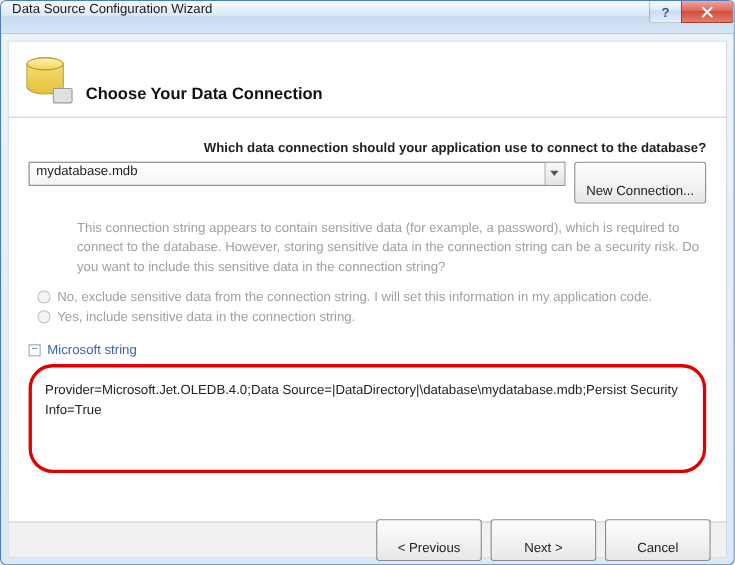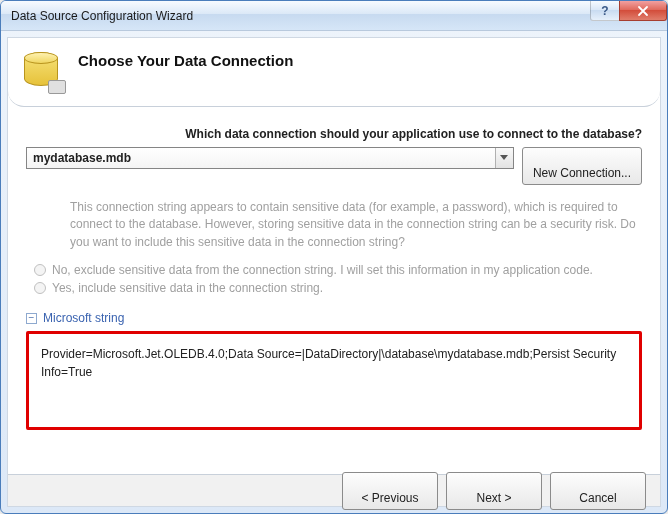--- a/index.html
+++ b/index.html
@@ -20,21 +20,20 @@
     box-shadow: 0 0 6px rgba(0,0,0,0.3);
     display: flex;
     flex-direction: column;
     overflow: hidden;
   }
   .titlebar {
     height: 30px;
     background: linear-gradient(#f7fbff, #dbe8f7 45%, #c7daf0 46%, #d6e6f7);
     border-bottom: 1px solid #b8c9dd;
     display: flex;
-    align-items: center;
     padding: 0 0 0 10px;
   }
   .titlebar-title {
     font-size: 12px;
     color: #1a1a1a;
     flex: 1;
   }
   .titlebar-buttons {
     display: flex;
     height: 100%;
@@ -67,25 +66,24 @@
     flex: 1;
     margin: 6px;
     background: #fff;
     border: 1px solid #cfd8e3;
     display: flex;
     flex-direction: column;
   }
   .header {
     padding: 14px 16px 12px 16px;
     display: flex;
-    align-items: flex-start;
+    align-items: flex-end;
     gap: 12px;
     background: #fff;
     border-bottom: 1px solid #c8d0da;
-    border-radius: 16px;
   }
   .header-icon {
     width: 42px;
     height: 42px;
     position: relative;
   }
   .header-icon .cyl {
     width: 34px;
     height: 34px;
     background: linear-gradient(#f6e27a, #e6c23a);
@@ -132,25 +130,23 @@
     display: flex;
     gap: 8px;
     margin-bottom: 14px;
   }
   .combo {
     flex: 1;
     height: 22px;
     border: 1px solid #858585;
     background: linear-gradient(#fff,#f4f4f4);
     display: flex;
-    align-items: center;
     padding: 0 6px;
     position: relative;
     font-size: 12px;
-    font-weight: bold;
   }
   .combo-arrow {
     position: absolute;
     right: 0; top: 0; bottom: 0;
     width: 18px;
     border-left: 1px solid #b0b0b0;
     background: linear-gradient(#f9f9f9,#e3e3e3);
     display: flex;
     align-items: center;
     justify-content: center;
@@ -203,21 +199,21 @@
     background: #fff;
     display: flex;
     align-items: center;
     justify-content: center;
     font-size: 10px;
     color: #4a6da9;
     line-height: 1;
   }
   .conn-box {
     border: 3px solid #e00000;
-    border-radius: 2px;
+    border-radius: 22px;
     padding: 12px 12px 46px 12px;
     color: #222;
     line-height: 1.45;
     word-break: break-word;
   }
   .footer {
     border-top: 1px solid #c8d0da;
     background: #f1f1f1;
     height: 32px;
     display: flex;

